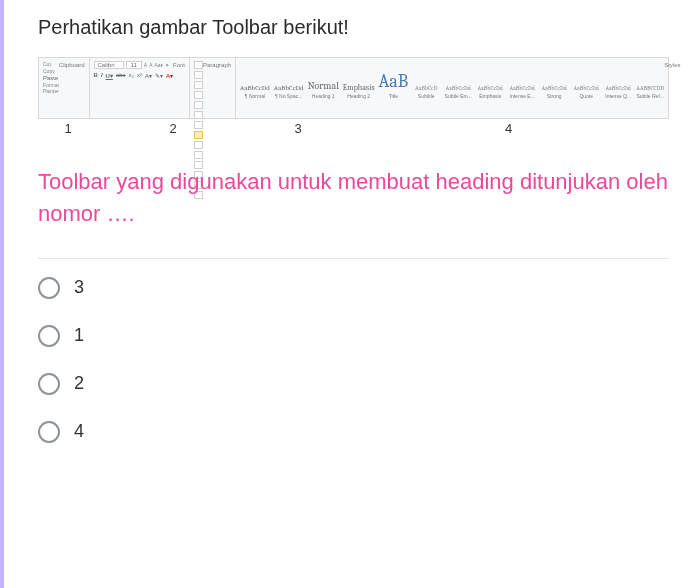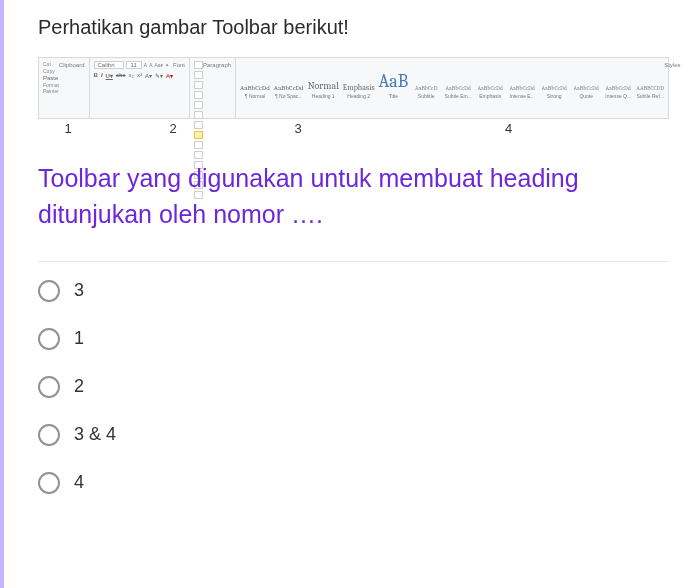--- a/index.html
+++ b/index.html
@@ -34,21 +34,21 @@
   .sp0 { font-size:7px; } .sp1 { font-size:8px; } .sp2 { font-size:10px; } .sp4 { font-size:18px; color:#4a7bb5; }
   .spx { font-size:6px; color:#888; }
   .style-name { font-size:5px; color:#777; margin-top:1px; white-space:nowrap; }
 
   .nums { display:flex; margin-top:2px; font-size:13px; color:#333; }
   .n1 { width:60px; text-align:center; }
   .n2 { width:150px; text-align:center; }
   .n3 { width:100px; text-align:center; }
   .n4 { flex:1; text-align:center; }
 
-  .question { font-size: 25px; color: #6d28d9; margin-top: 24px; line-height: 1.45; font-weight:400; }
+  .question { font-size: 22px; color: #ec4899; margin-top: 30px; line-height: 1.45; font-weight:400; }
 
   .divider { border: none; border-top: 1px solid #e6e6e6; margin: 28px 0 18px 0; }
 
   .opts { display:flex; flex-direction:column; gap: 26px; }
   .opt { display:flex; align-items:center; gap: 14px; cursor:pointer; }
   .radio { width:22px; height:22px; border:2px solid #8e9399; border-radius:50%; flex:0 0 22px; }
   .opt-label { font-size:18px; color:#333; }
 </style>
 </head>
 <body>
@@ -191,20 +191,16 @@
       <div class="opt">
         <div class="radio"></div>
         <div class="opt-label">1</div>
       </div>
       <div class="opt">
         <div class="radio"></div>
         <div class="opt-label">2</div>
       </div>
       <div class="opt">
         <div class="radio"></div>
-        <div class="opt-label">3 &amp; 4</div>
-      </div>
-      <div class="opt">
-        <div class="radio"></div>
         <div class="opt-label">4</div>
       </div>
     </div>
 </div>
 
 </body></html>

